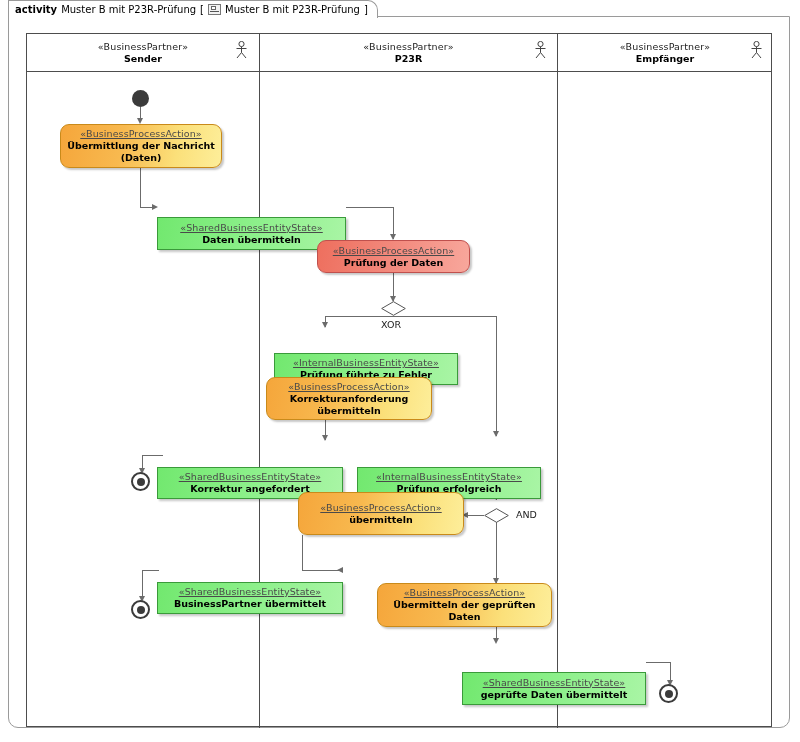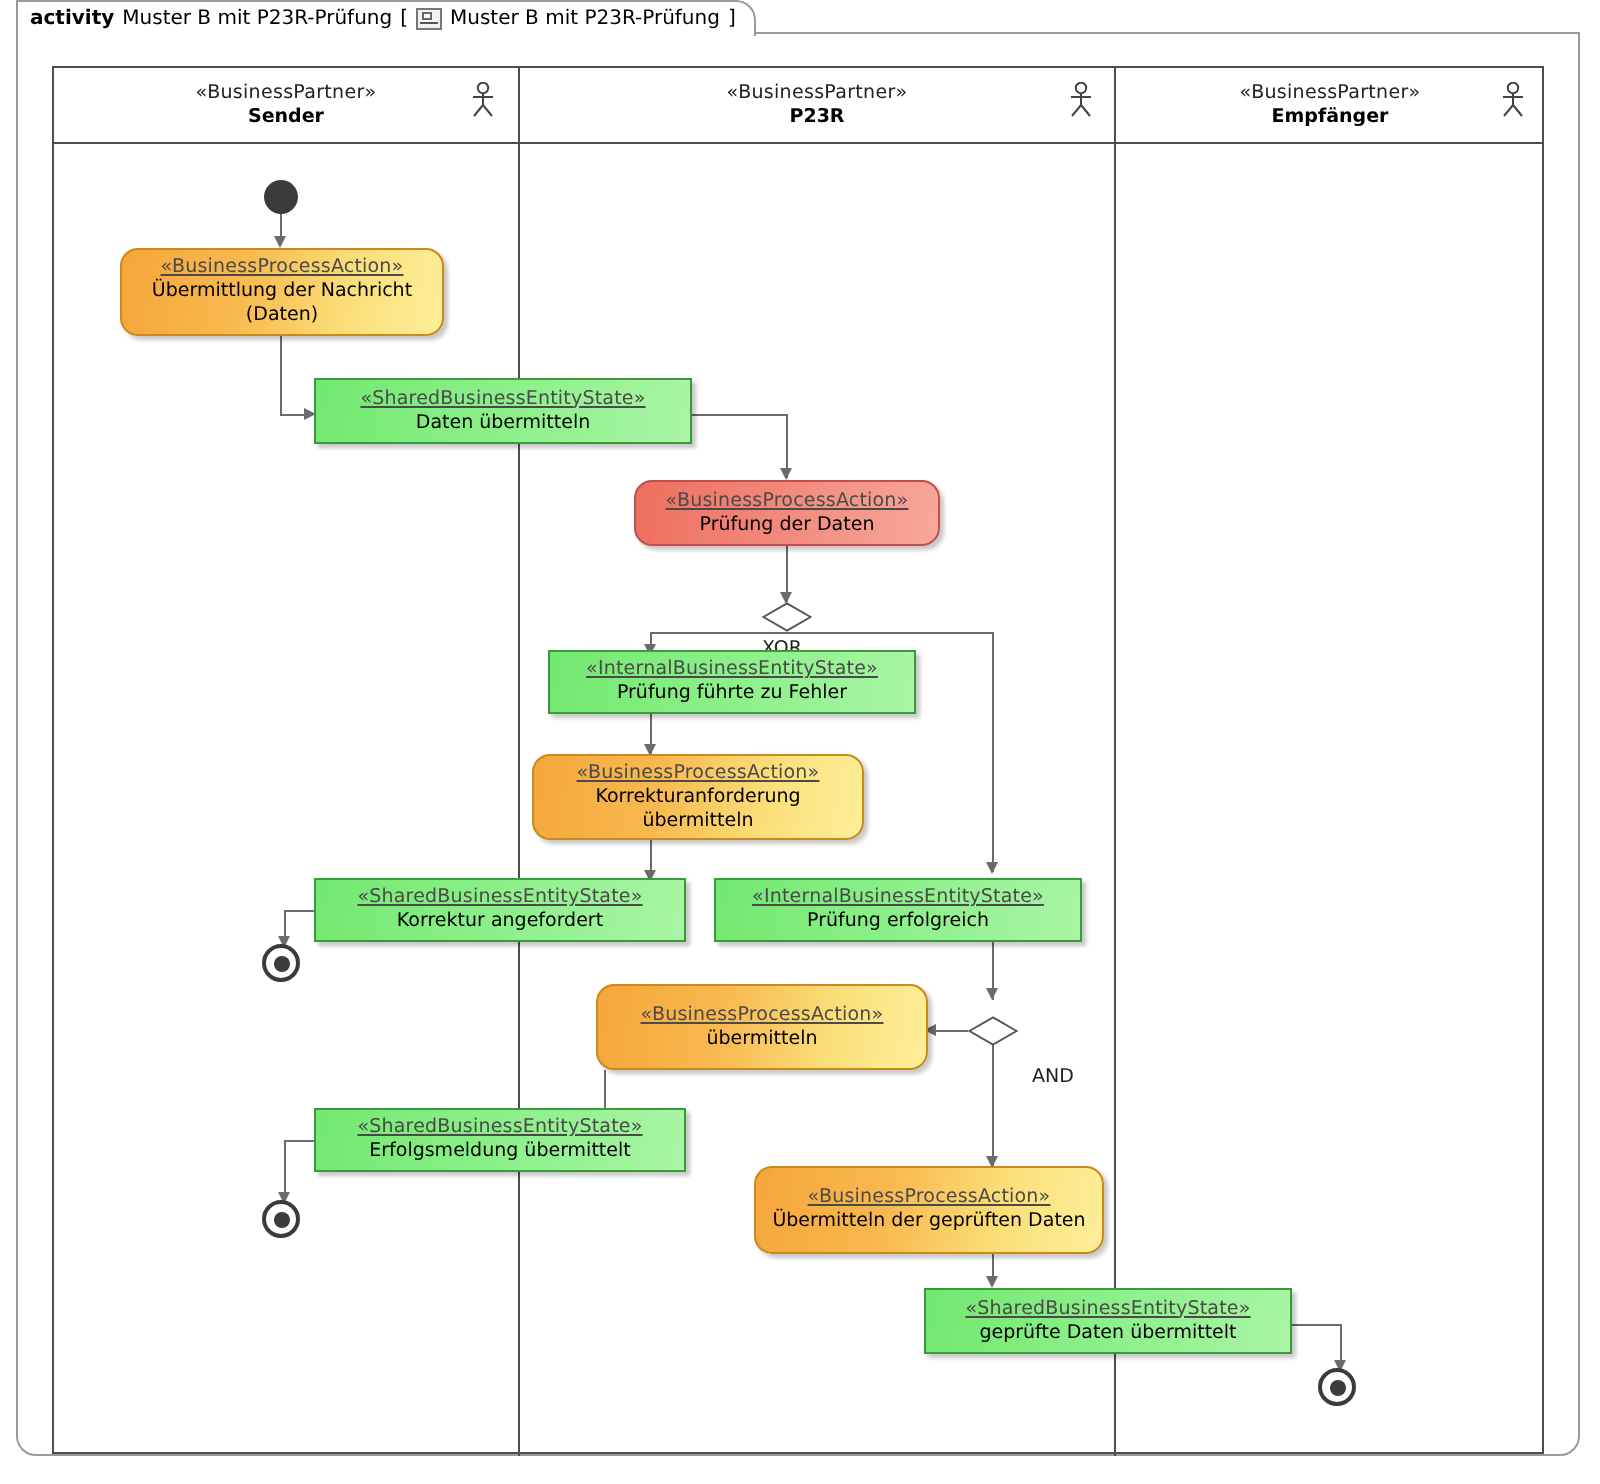--- a/index.html
+++ b/index.html
@@ -56,32 +56,33 @@
   .actor{position:absolute;top:7px;width:13px;height:18px;}
 
   
   .node{
     position:absolute;box-sizing:border-box;
     display:flex;flex-direction:column;align-items:center;justify-content:center;
     text-align:center;z-index:3;
     box-shadow:2px 2px 2px rgba(0,0,0,.22);
   }
   .node .st{font-size:9.5px;color:#4a4a4a;line-height:12px;letter-spacing:.1px;text-decoration:underline;}
-  .node .nm{font-size:9.5px;font-weight:normal;color:#000;line-height:12px;}
+  .node .nm{font-size:9.5px;font-weight:bold;color:#000;line-height:12px;}
   .action{
     border:1px solid #c98a1a;border-radius:9px;
     background:linear-gradient(100deg,#f5a63b 0%,#f8b94f 38%,#fbe07a 72%,#fdeE9a 100%);
   }
   .action-red{
     border:1px solid #c0504d;border-radius:9px;
     background:linear-gradient(100deg,#ee6f5e 0%,#f2877a 45%,#f8a79c 100%);
   }
   .state{
     border:1px solid #3a9a3a;
     background:linear-gradient(100deg,#72e86f 0%,#8cf08a 50%,#a9f5a5 100%);
+    margin-top:28px;
   }
 
   
   .edge{position:absolute;background:#6b6b6b;z-index:1;}
   .h{height:1px;}
   .v{width:1px;}
   .arrow{position:absolute;width:0;height:0;z-index:2;}
   .ar-down{border-left:3.5px solid transparent;border-right:3.5px solid transparent;border-top:6px solid #6b6b6b;}
   .ar-left{border-top:3.5px solid transparent;border-bottom:3.5px solid transparent;border-right:6px solid #6b6b6b;}
   .ar-right{border-top:3.5px solid transparent;border-bottom:3.5px solid transparent;border-left:6px solid #6b6b6b;}
@@ -214,21 +215,21 @@
   <div class="final" style="left:659px;top:684px;"></div>
 
   <svg class="diamond" style="left:381px;top:301px;" viewBox="0 0 25 15">
     <polygon points="12.5,0.7 24.3,7.5 12.5,14.3 0.7,7.5" fill="#fff" stroke="#555" stroke-width="1"></polygon>
   </svg>
   <div class="gate-label" style="left:381px;top:303px;margin-top:16px;">XOR</div>
 
   <svg class="diamond" style="left:484px;top:508px;" viewBox="0 0 25 15">
     <polygon points="12.5,0.7 24.3,7.5 12.5,14.3 0.7,7.5" fill="#fff" stroke="#555" stroke-width="1"></polygon>
   </svg>
-  <div class="gate-label" style="left:516px;top:509px;margin-top:24px;">AND</div>
+  <div class="gate-label" style="left:516px;top:509px;">AND</div>
 
   <div class="node action" style="left:60px;top:124px;width:162px;height:44px;">
     <span class="st">«BusinessProcessAction»</span>
     <span class="nm">Übermittlung der Nachricht</span>
     <span class="nm">(Daten)</span>
   </div>
 
   <div class="node state" style="left:157px;top:189px;width:189px;height:33px;">
     <span class="st">«SharedBusinessEntityState»</span>
     <span class="nm">Daten übermitteln</span>
@@ -260,21 +261,21 @@
     <span class="nm">Prüfung erfolgreich</span>
   </div>
 
   <div class="node action" style="left:298px;top:492px;width:166px;height:43px;">
     <span class="st">«BusinessProcessAction»</span>
     <span class="nm">übermitteln</span>
   </div>
 
   <div class="node state" style="left:157px;top:554px;width:186px;height:32px;">
     <span class="st">«SharedBusinessEntityState»</span>
-    <span class="nm">Erfolgsmeldung übermittelt</span>
+    <span class="nm">BusinessPartner übermittelt</span>
   </div>
 
   <div class="node action" style="left:377px;top:583px;width:175px;height:44px;">
     <span class="st">«BusinessProcessAction»</span>
     <span class="nm">Übermitteln der geprüften Daten</span>
   </div>
 
   <div class="node state" style="left:462px;top:644px;width:184px;height:33px;">
     <span class="st">«SharedBusinessEntityState»</span>
     <span class="nm">geprüfte Daten übermittelt</span>

